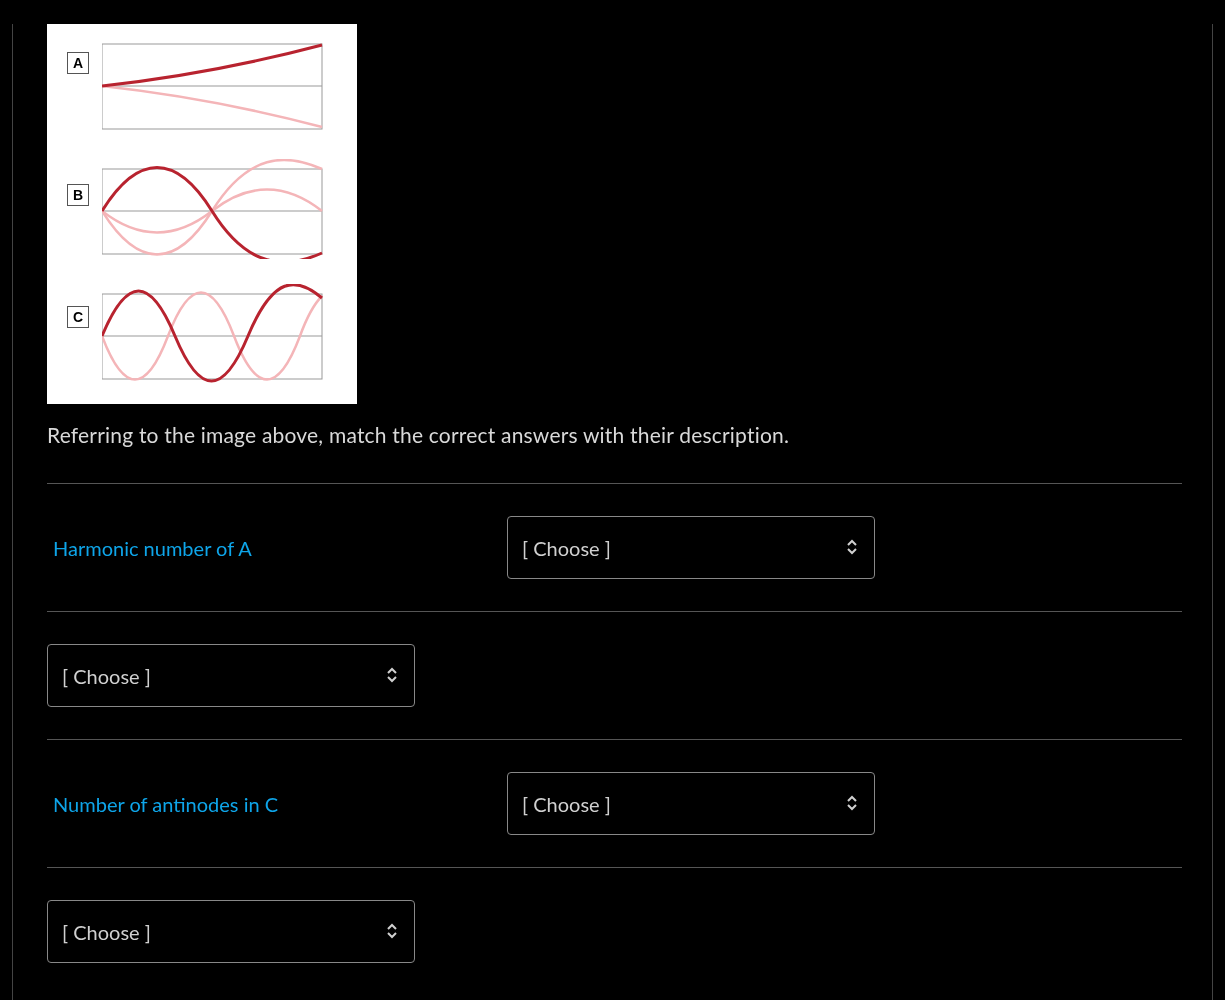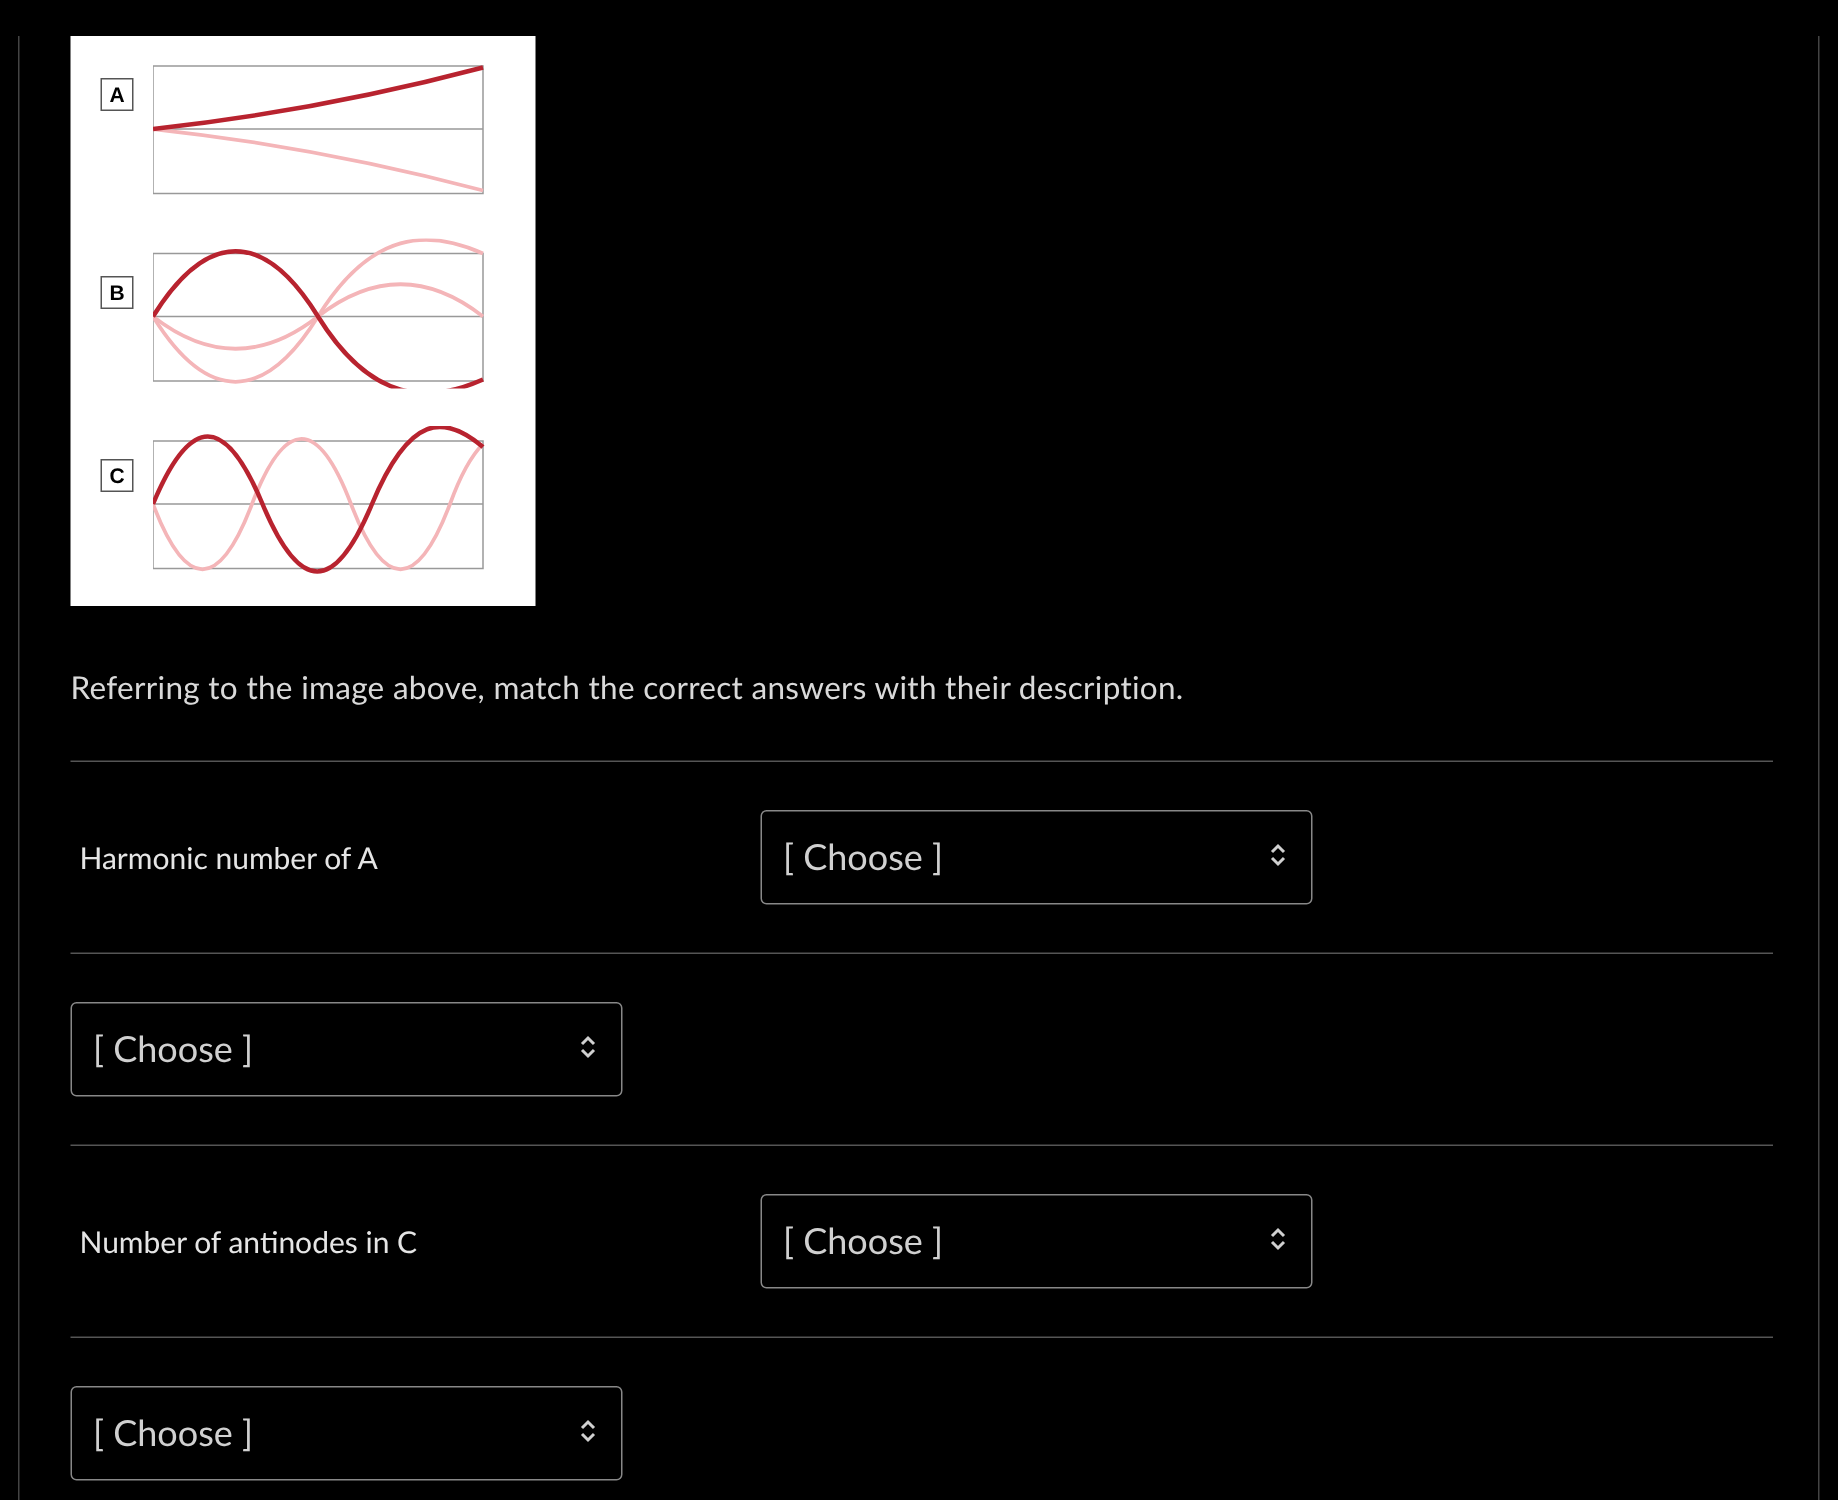--- a/index.html
+++ b/index.html
@@ -42,55 +42,55 @@
       height: 22px;
       display: flex;
       align-items: center;
       justify-content: center;
     }
     .wave-svg {
       position: absolute;
       left: 55px;
     }
     .prompt {
-      margin: 42px 0 36px 0;
+      margin: 18px 0 36px 0;
       color: #d9d9d9;
       font-size: 21px;
       letter-spacing: 0.2px;
     }
     .match-table {
       border-top: 1px solid #555;
     }
     .match-row {
       display: flex;
       align-items: center;
       border-bottom: 1px solid #555;
       padding: 32px 0;
       gap: 20px;
       min-height: 116px;
     }
     .match-row:last-child {
       border-bottom: none;
     }
     .q-label {
       width: 440px;
-      color: #e5e5e5;
+      color: #0ea5e9;
       font-size: 20px;
       padding-left: 6px;
     }
     .select-wrap {
       position: relative;
     }
     .choose-select {
       background: #000;
       color: #d0d0d0;
       border: 1px solid #888;
       border-radius: 4px;
       padding: 14px 50px 14px 14px;
-      font-size: 24px;
+      font-size: 20px;
       width: 368px;
       height: 63px;
       cursor: pointer;
       appearance: none;
       -webkit-appearance: none;
       display: flex;
       align-items: center;
     }
     .chev {
       position: absolute;

